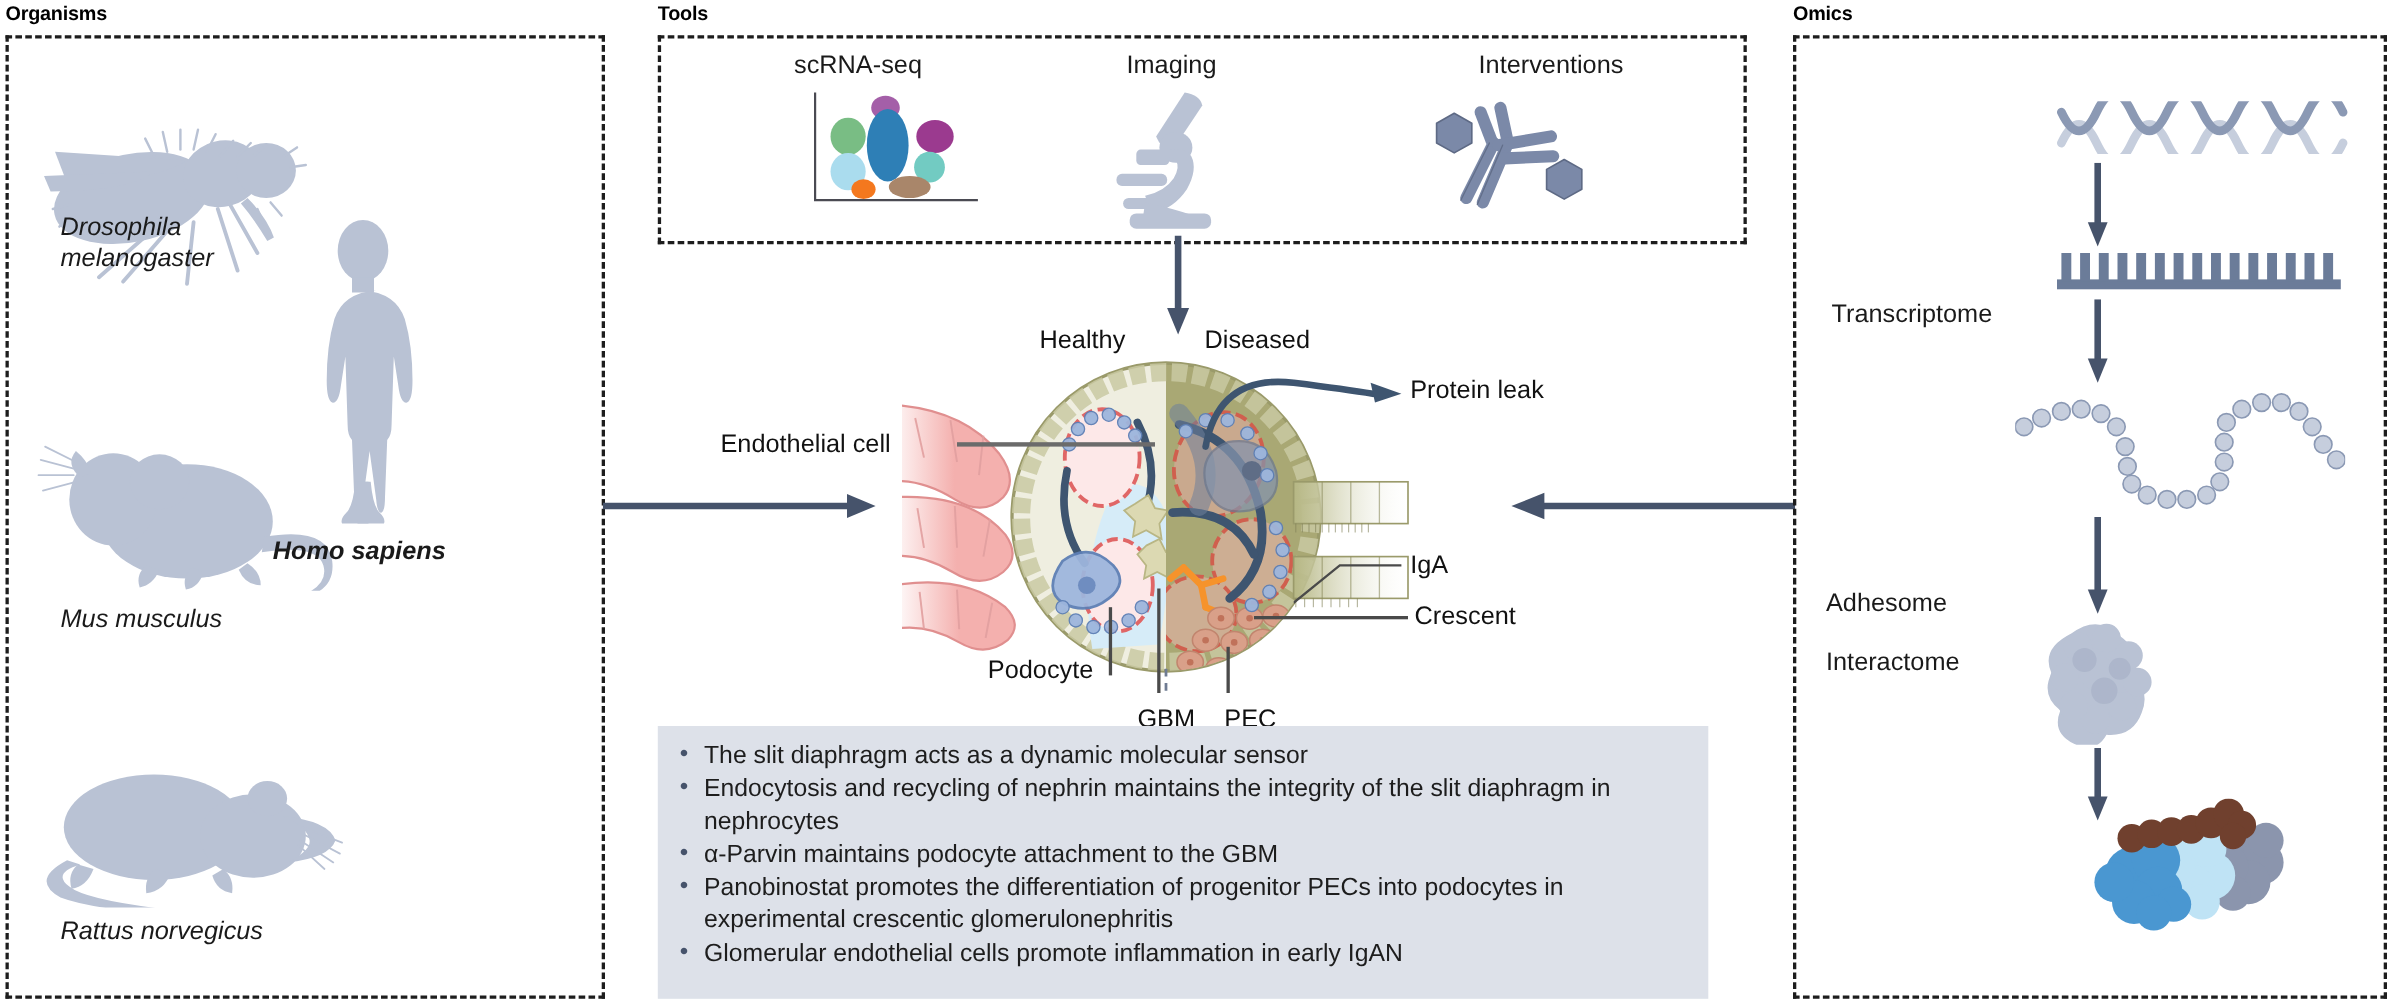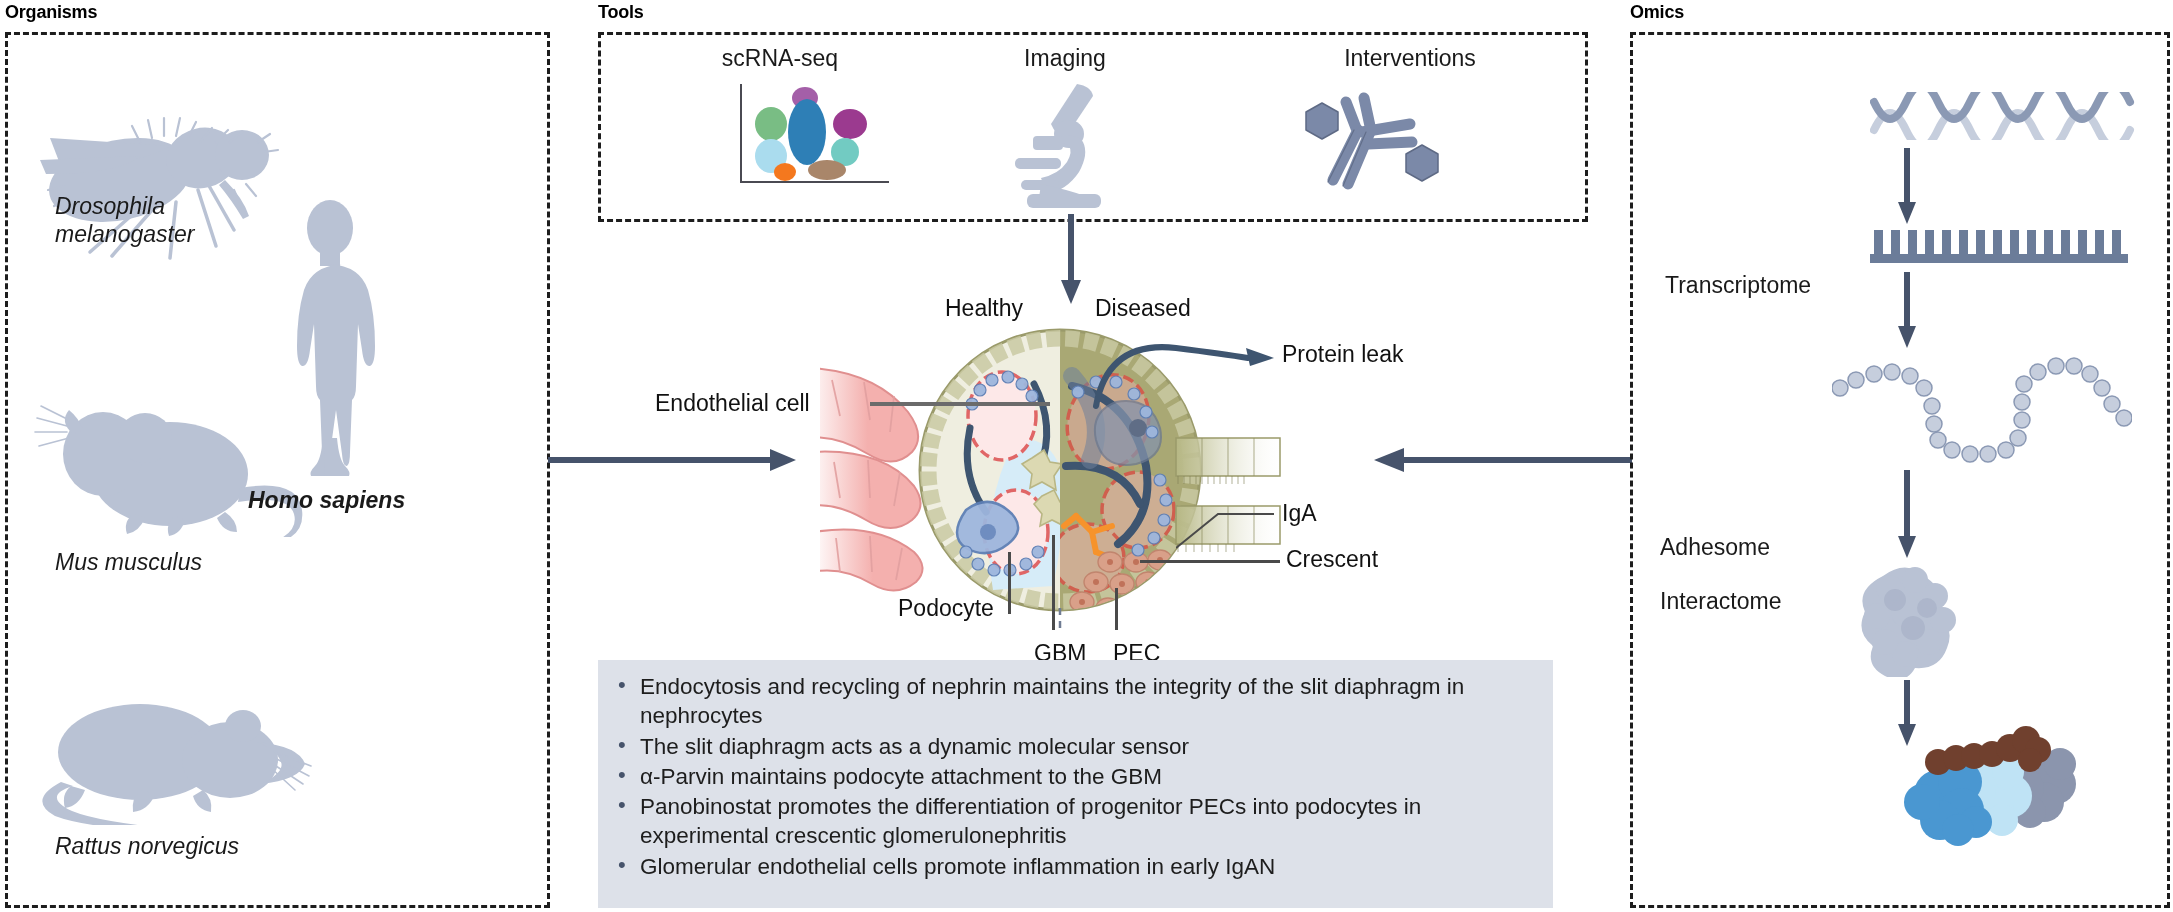--- a/index.html
+++ b/index.html
@@ -428,22 +428,22 @@
 
 <div class="abs" style="left:1372px;top:442px;width:260px;height:36px;">
 <svg viewBox="0 0 260 36" width="260" height="36">
   <path d="M260 18 L28 18" stroke="#46536b" stroke-width="6" fill="none"></path>
   <path d="M2 18 L32 6 L32 30 Z" fill="#46536b"></path>
 </svg>
 </div>
 
 <div id="facts-box">
   <ul id="facts-list">
+    <li>The slit diaphragm acts as a dynamic molecular sensor</li>
     <li>Endocytosis and recycling of nephrin maintains the integrity of the slit diaphragm in nephrocytes</li>
-    <li>The slit diaphragm acts as a dynamic molecular sensor</li>
     <li>α-Parvin maintains podocyte attachment to the GBM</li>
     <li>Panobinostat promotes the differentiation of progenitor PECs into podocytes in experimental crescentic glomerulonephritis</li>
     <li>Glomerular endothelial cells promote inflammation in early IgAN</li>
   </ul>
 </div>
 
 <div class="panel-title" style="left:1630px;top:2px;">Omics</div>
 <div class="panel" id="omics-panel"></div>
 
 <div class="abs" style="left:1870px;top:92px;width:280px;height:48px;">

